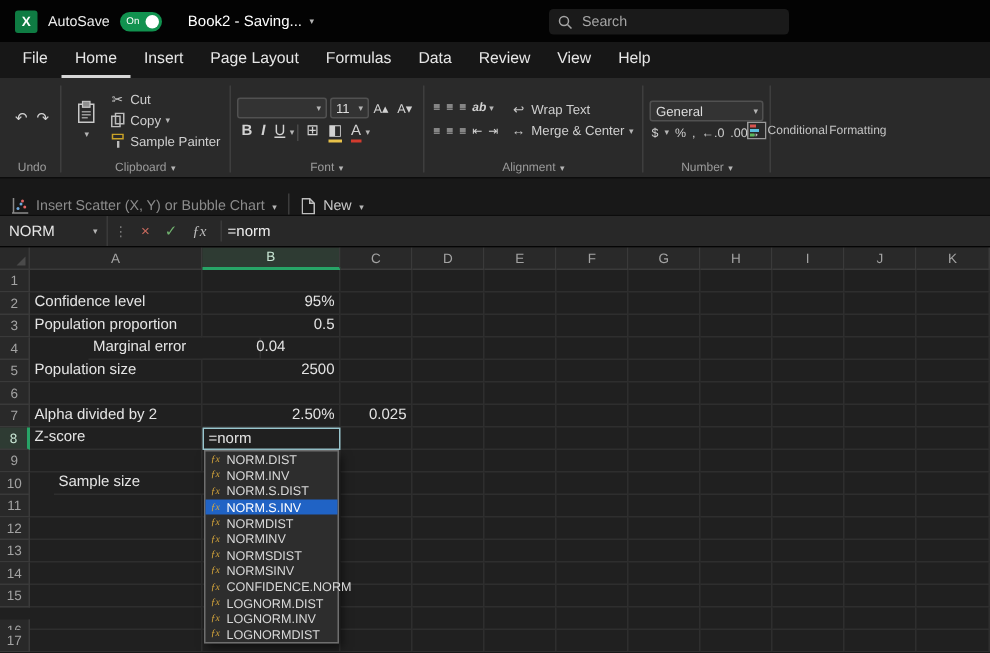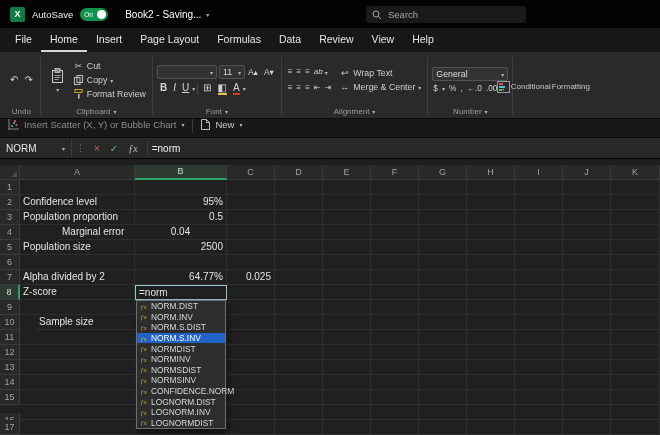--- a/index.html
+++ b/index.html
@@ -36,36 +36,36 @@
 .ric{color:#d2d2d2;font-size:10px;line-height:14px;padding:0 3px;}
 .ric.sm{font-size:8.5px;}
 .paste{width:26px;display:flex;flex-direction:column;align-items:center;justify-content:center;gap:2px;}
 .clipcol{display:flex;flex-direction:column;justify-content:center;gap:1px;}
 .sbtn{display:flex;align-items:center;gap:3px;font-size:8.8px;color:#cfcfcf;height:13px;padding:0 2px;white-space:nowrap;}
 .sic{font-size:9px;color:#c8c8c8;width:11px;text-align:center;flex:none;}
 .combo{display:flex;align-items:center;justify-content:space-between;background:#333;border:1px solid #515151;
        height:14px;font-size:8.8px;color:#ddd;padding:0 3px;border-radius:2px;}
 .fontname{width:60px;}
 .fontsize{width:26px;margin-left:2px;}
-.b{font-weight:bold;}.i{font-style:italic;}.u{text-decoration:underline;}
+.b{font-weight:bold;}.i{font-style:italic;font-weight:bold;}.u{text-decoration:underline;}
 .fontcolor,.fillcolor{position:relative;}
 .fontcolor::after{content:"";position:absolute;left:3px;right:3px;bottom:0;height:2px;background:#d23b2e;}
 .fillcolor::after{content:"";position:absolute;left:3px;right:3px;bottom:0;height:2px;background:#e8c24a;}
 .vsep2{width:1px;height:11px;background:#484848;margin:0 2px;}
 .al{font-size:8px;padding:0 2px;}
 .wrapcol{display:flex;flex-direction:column;justify-content:center;gap:1px;margin-left:4px;}
 .numrow{gap:2px;font-size:8.3px;color:#d0d0d0;}
 .numrow span{padding:0 1px;}
 .numfmt{width:76px;}
 .g-cf{width:58px;align-items:center;}
 .g-cf .rcontent{flex-direction:row;align-items:center;justify-content:center;gap:1px;}
 .cf-line{font-size:8px;color:#c4c4c4;line-height:9px;white-space:nowrap;}
 
 
-.qat{height:19px;background:#181818;border-top:1px solid #0c0c0c;display:flex;align-items:flex-start;padding:0 8px;gap:8px;}
+.qat{height:25px;background:#181818;border-top:1px solid #0c0c0c;display:flex;align-items:flex-end;padding:0 8px;gap:8px;}
 .qbtn{display:flex;align-items:center;gap:5px;font-size:9.5px;color:#c9c9c9;}
 .qbtn.dim{color:#8b8b8b;}
 .vsep{width:1px;height:14px;background:#3c3c3c;}
 
 
 .formulabar{height:22px;background:#282828;border-top:1px solid #0c0c0c;border-bottom:1px solid #050505;
             display:flex;align-items:center;}
 .namebox{width:72px;height:100%;display:flex;align-items:center;justify-content:space-between;padding:0 6px;
          border-right:1px solid #3a3a3a;font-size:10px;color:#e6e6e6;}
 .fdots{color:#7c7c7c;font-size:9px;padding:0 4px;}
@@ -179,21 +179,21 @@
               <rect x="3" y="0.5" width="5.5" height="7" fill="none" stroke="#bdbdbd"></rect>
             </svg>
             <span>Copy</span>
             <span class="chev">▾</span>
           </div>
           <div class="sbtn">
             <svg class="sic" width="9" height="10" viewBox="0 0 9 10">
               <rect x="1" y="0.5" width="7" height="3" fill="none" stroke="#c9a227"></rect>
               <rect x="4" y="5" width="1.6" height="4.5" fill="#bdbdbd"></rect>
             </svg>
-            <span>Format Review</span>
+            <span>Sample Painter</span>
           </div>
         </div>
       </div>
       <div class="glabel">
         <span>Clipboard</span>
         <span class="chev">▾</span>
       </div>
     </div>
 
     <div class="rsep"></div>
@@ -475,21 +475,21 @@
       <div class="cell" style="left: 275px; top: 90px; width: 48px; height: 15px;"></div>
       <div class="cell" style="left: 323px; top: 90px; width: 48px; height: 15px;"></div>
       <div class="cell" style="left: 371px; top: 90px; width: 48px; height: 15px;"></div>
       <div class="cell" style="left: 419px; top: 90px; width: 48px; height: 15px;"></div>
       <div class="cell" style="left: 467px; top: 90px; width: 48px; height: 15px;"></div>
       <div class="cell" style="left: 515px; top: 90px; width: 48px; height: 15px;"></div>
       <div class="cell" style="left: 563px; top: 90px; width: 48px; height: 15px;"></div>
       <div class="cell" style="left: 611px; top: 90px; width: 49px; height: 15px;"></div>
       <div class="rowhdr" style="top: 105px;">7</div>
       <div class="cell" style="left: 20px; top: 105px; width: 115px; height: 15px;">Alpha divided by 2</div>
-      <div class="cell num" style="left: 135px; top: 105px; width: 92px; height: 15px;">64.77%</div>
+      <div class="cell num" style="left: 135px; top: 105px; width: 92px; height: 15px;">2.50%</div>
       <div class="cell num" style="left: 227px; top: 105px; width: 48px; height: 15px;">0.025</div>
       <div class="cell" style="left: 275px; top: 105px; width: 48px; height: 15px;"></div>
       <div class="cell" style="left: 323px; top: 105px; width: 48px; height: 15px;"></div>
       <div class="cell" style="left: 371px; top: 105px; width: 48px; height: 15px;"></div>
       <div class="cell" style="left: 419px; top: 105px; width: 48px; height: 15px;"></div>
       <div class="cell" style="left: 467px; top: 105px; width: 48px; height: 15px;"></div>
       <div class="cell" style="left: 515px; top: 105px; width: 48px; height: 15px;"></div>
       <div class="cell" style="left: 563px; top: 105px; width: 48px; height: 15px;"></div>
       <div class="cell" style="left: 611px; top: 105px; width: 49px; height: 15px;"></div>
       <div class="rowhdr act" style="top: 120px;">8</div>

